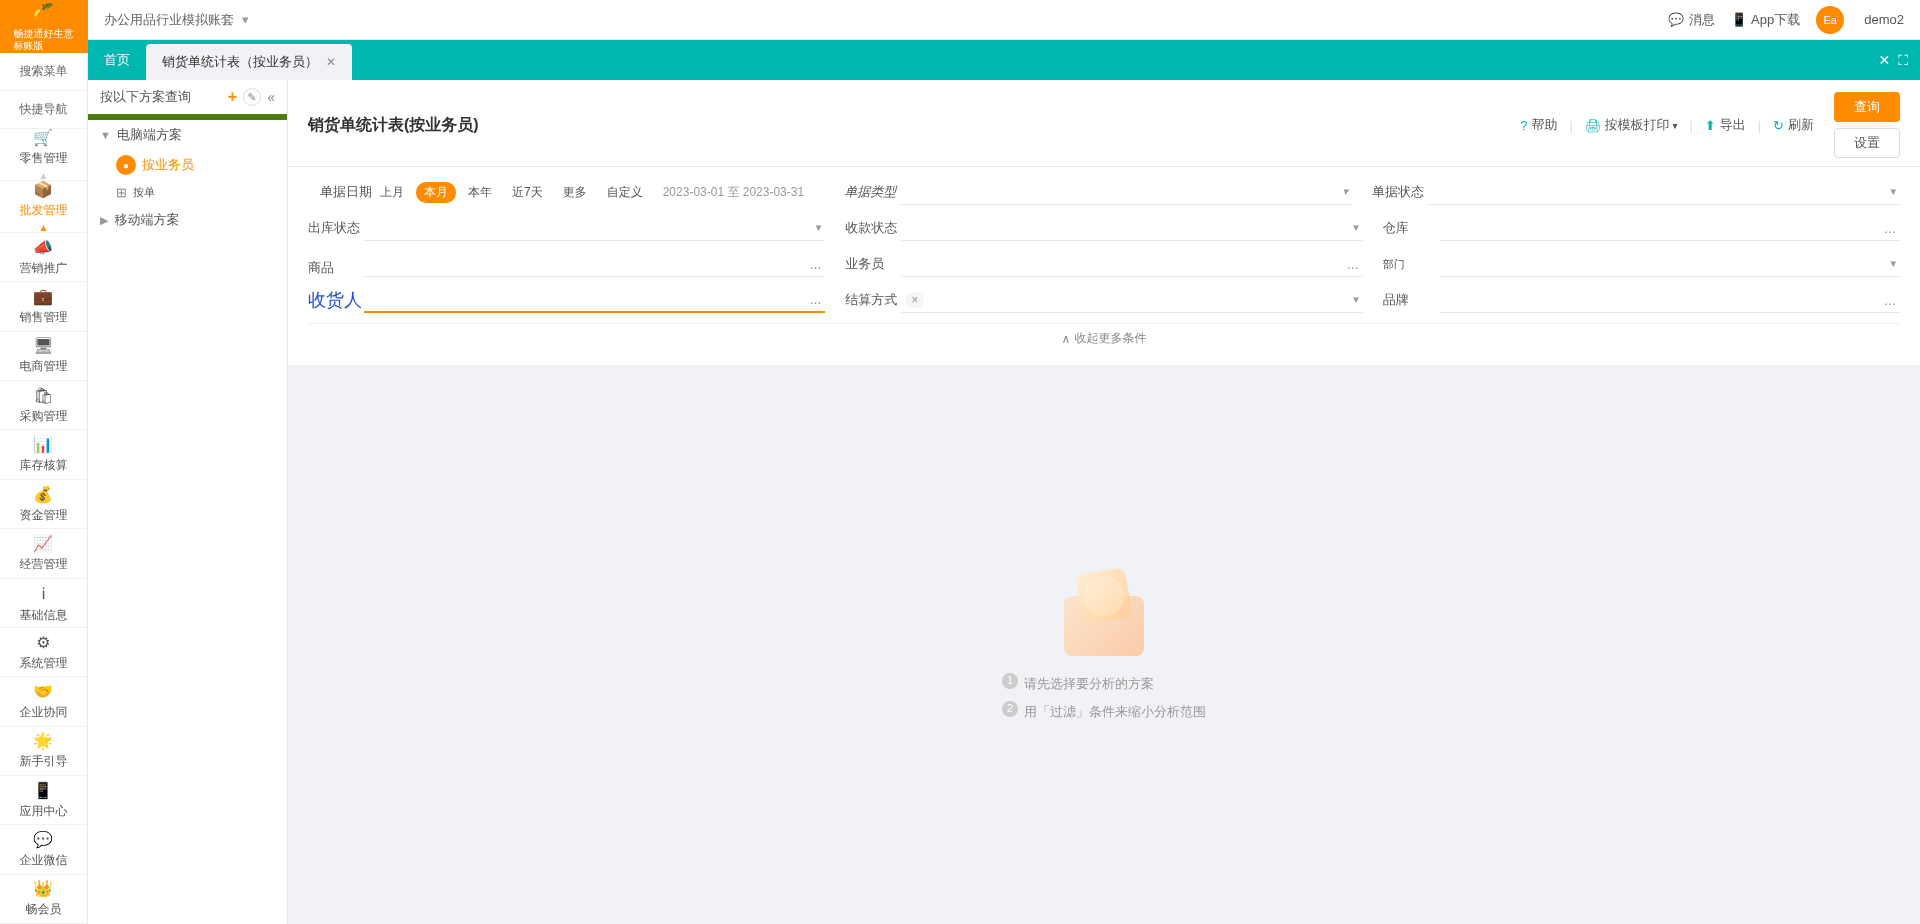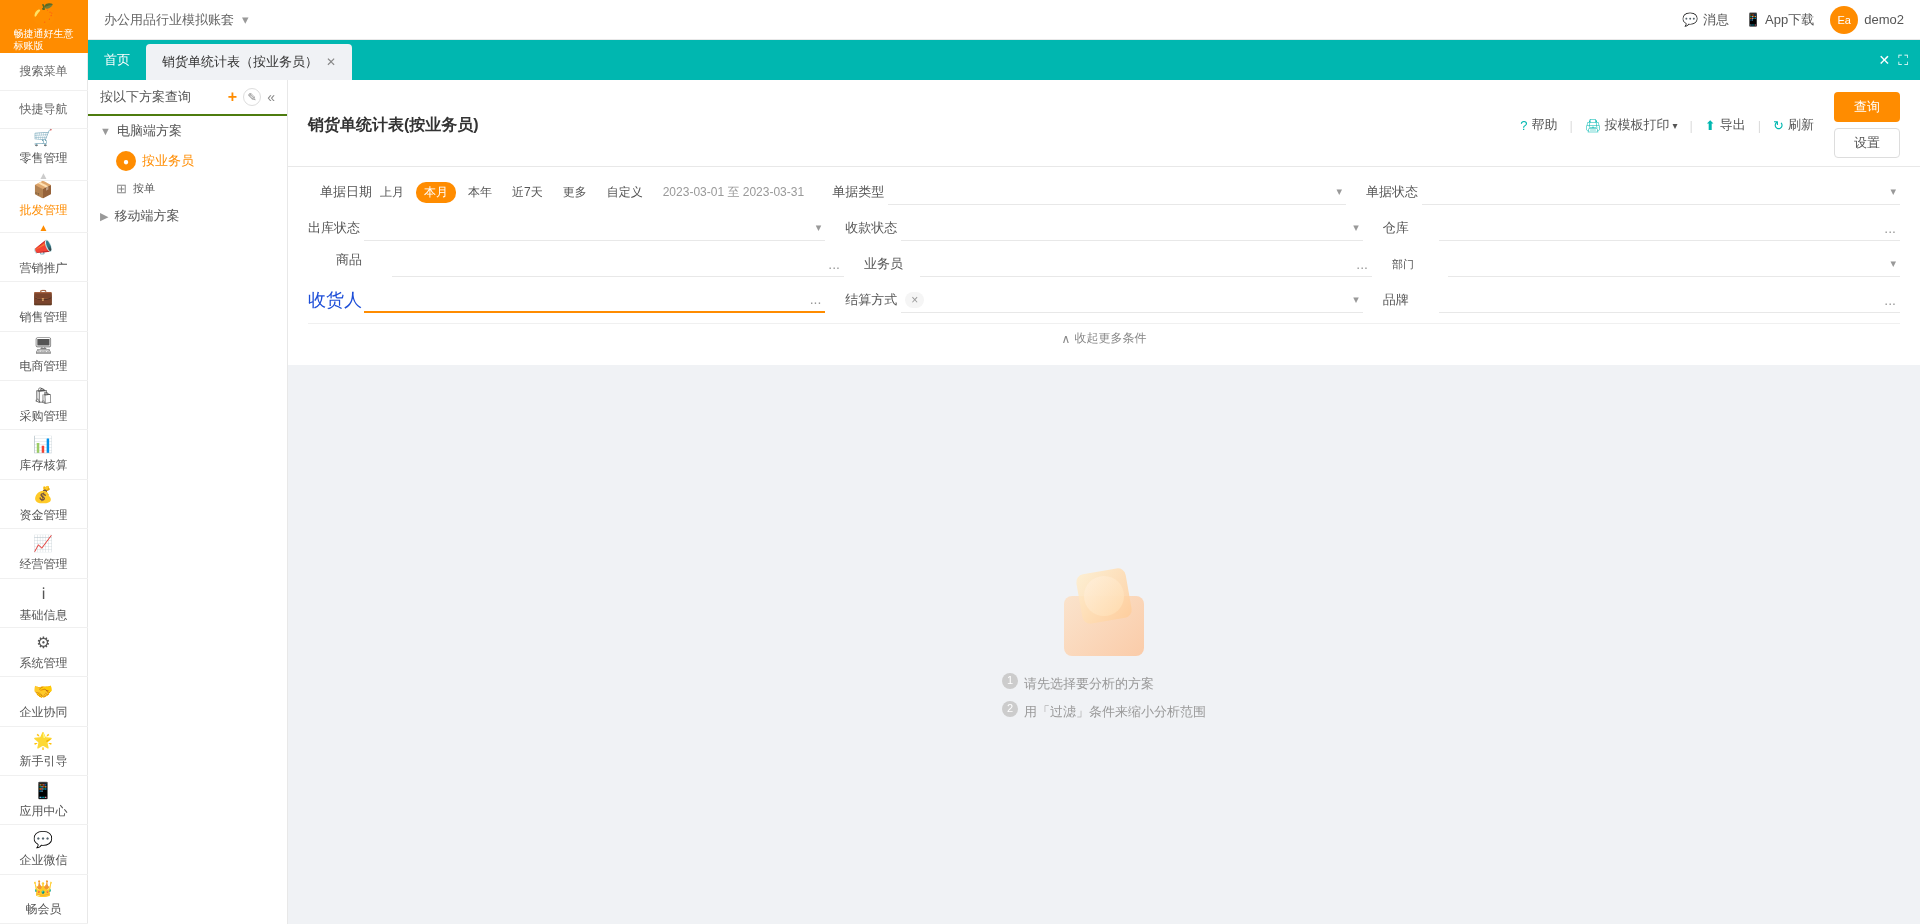--- a/index.html
+++ b/index.html
@@ -16,21 +16,21 @@
     .sidebar-item .s-icon { font-size: 16px; }
 
     
     .main { flex: 1; display: flex; flex-direction: column; overflow: hidden; }
 
     
     .top-header { height: 40px; background: #fff; display: flex; align-items: center; justify-content: space-between; padding: 0 16px; border-bottom: 1px solid #e8e8e8; flex-shrink: 0; }
     .top-header-left { display: flex; align-items: center; gap: 8px; color: #666; font-size: 13px; }
     .top-header-right { display: flex; align-items: center; gap: 16px; color: #555; font-size: 13px; }
     .top-header-right .msg-btn, .top-header-right .app-btn { display: flex; align-items: center; gap: 4px; cursor: pointer; }
-    .top-header-right .user-btn { display: flex; align-items: center; gap: 6px; cursor: pointer; }
+    .top-header-right .user-btn { display: flex; align-items: center; gap: 20px; cursor: pointer; }
     .user-avatar { width: 28px; height: 28px; border-radius: 50%; background: #ff8c00; display: flex; align-items: center; justify-content: center; color: #fff; font-size: 11px; overflow: hidden; }
 
     
     .tab-bar { height: 40px; background: #00b7b0; display: flex; align-items: center; padding: 0 0; flex-shrink: 0; }
     .tab-item { height: 40px; padding: 0 16px; display: flex; align-items: center; gap: 8px; cursor: pointer; font-size: 13px; color: rgba(255,255,255,0.85); position: relative; }
     .tab-item.active { background: #f0f2f5; color: #333; border-radius: 4px 4px 0 0; margin-top: 4px; height: 36px; }
     .tab-home { color: #fff; }
     .tab-close { font-size: 12px; color: #888; cursor: pointer; }
     .tab-bar-actions { margin-left: auto; display: flex; align-items: center; gap: 8px; padding-right: 12px; }
     .tab-bar-actions span { color: #fff; font-size: 16px; cursor: pointer; }
@@ -62,21 +62,21 @@
 
     
     .content-area { flex: 1; display: flex; flex-direction: column; align-items: center; justify-content: center; padding: 40px; }
     .empty-state { display: flex; flex-direction: column; align-items: center; gap: 16px; }
     .empty-text { color: #999; font-size: 13px; line-height: 1.8; text-align: left; }
     .empty-text .step { display: flex; align-items: flex-start; gap: 6px; }
     .step-num { display: inline-flex; width: 16px; height: 16px; border-radius: 50%; background: #ccc; color: #fff; font-size: 11px; align-items: center; justify-content: center; flex-shrink: 0; margin-top: 1px; }
 
     
     .left-panel { width: 200px; background: #fff; border-right: 1px solid #e8e8e8; flex-shrink: 0; display: flex; flex-direction: column; }
-    .left-panel-header { padding: 8px 12px; display: flex; align-items: flex-end; justify-content: space-between; border-bottom: 2px solid #4d7c0f; font-size: 13px; color: #555; }
+    .left-panel-header { padding: 8px 12px; display: flex; align-items: flex-end; justify-content: space-between; border-bottom: 6px solid #4d7c0f; font-size: 13px; color: #555; }
     .left-panel-header .title { font-weight: 500; }
     .left-panel-tools { display: flex; align-items: center; gap: 6px; }
     .left-panel-tools span { cursor: pointer; color: #888; font-size: 14px; }
     .tree-item { padding: 6px 12px; cursor: pointer; font-size: 13px; color: #555; display: flex; align-items: center; gap: 6px; }
     .tree-child-item { padding: 5px 12px 5px 28px; cursor: pointer; font-size: 13px; color: #555; display: flex; align-items: center; gap: 6px; }
     .tree-child-item.active { color: #ff8c00; }
     .tree-child-item .active-circle { width: 20px; height: 20px; border-radius: 50%; background: #ff8c00; color: #fff; display: flex; align-items: center; justify-content: center; font-size: 10px; }
 
     
     .scroll-outer { display: flex; flex: 1; overflow: hidden; }
@@ -283,21 +283,21 @@
           <div class="date-tabs">
             <span class="date-tab">上月</span>
             <span class="date-tab active">本月</span>
             <span class="date-tab">本年</span>
             <span class="date-tab">近7天</span>
             <span class="date-tab">更多</span>
             <span class="date-tab">自定义</span>
           </div>
           <span class="date-range">2023-03-01 至 2023-03-31</span>
 
-          <div style="flex:1;display:flex;align-items:center;margin-left:28px;">
+          <div style="flex:1;display:flex;align-items:center;margin-left:40px;font-style:italic;">
             <span style="color:#555;font-size:13px;min-width:56px;white-space:nowrap;">单据类型</span>
             <div class="filter-select" style="flex:1;margin-right:20px;">
               <span class="placeholder"></span>
               <span class="arrow">▾</span>
             </div>
           </div>
           <div style="flex:1;display:flex;align-items:center;">
             <span style="color:#555;font-size:13px;min-width:56px;white-space:nowrap;">单据状态</span>
             <div class="filter-select" style="flex:1;">
               <span class="placeholder"></span>
@@ -324,21 +324,21 @@
           <div style="flex:1;display:flex;align-items:center;">
             <span style="color:#555;font-size:13px;min-width:56px;white-space:nowrap;">仓库</span>
             <div class="filter-select" style="flex:1;">
               <span class="placeholder"></span>
               <span class="dots">...</span>
             </div>
           </div>
         </div>
 
         <div class="filter-row">
-          <div style="flex:1;display:flex;align-items:flex-start;padding-right:20px;margin-left:28px;">
+          <div style="flex:1;display:flex;align-items:flex-end;padding-right:20px;">
             <span style="color:#555;font-size:13px;min-width:56px;white-space:nowrap;">商品</span>
             <div class="filter-select" style="flex:1;">
               <span class="placeholder"></span>
               <span class="dots">...</span>
             </div>
           </div>
           <div style="flex:1;display:flex;align-items:center;padding-right:20px;">
             <span style="color:#555;font-size:13px;min-width:56px;white-space:nowrap;">业务员</span>
             <div class="filter-select" style="flex:1;">
               <span class="placeholder"></span>

